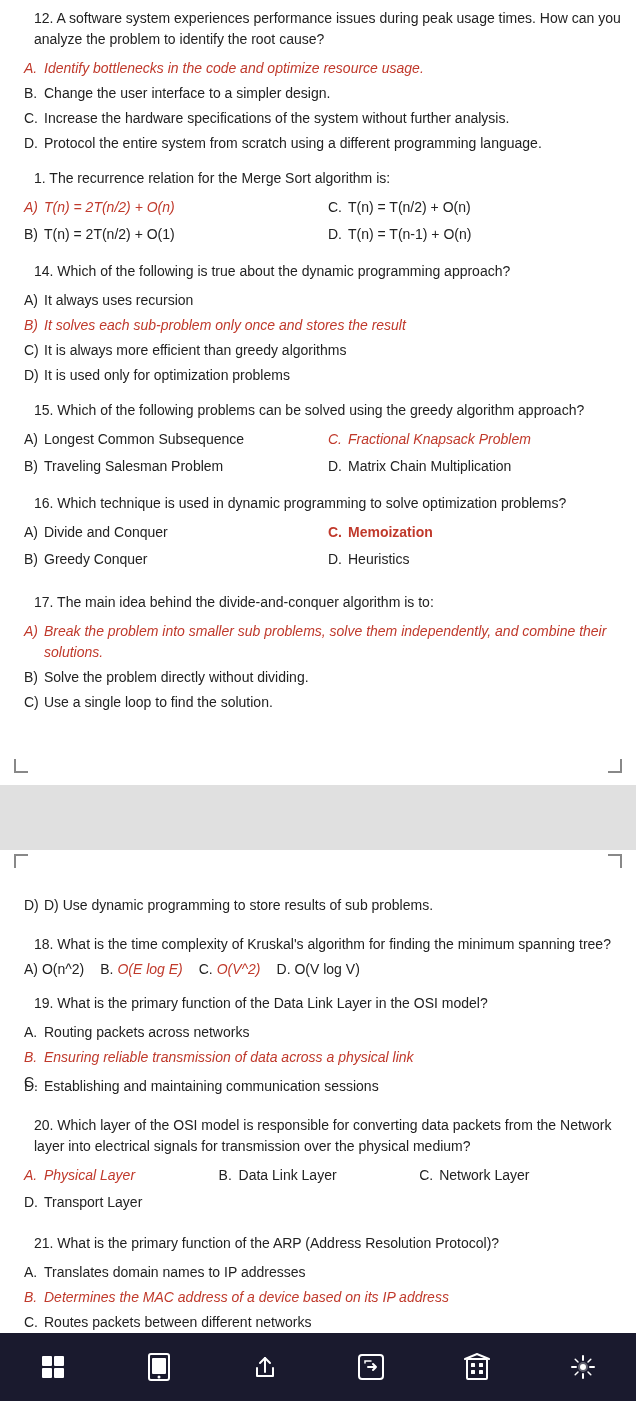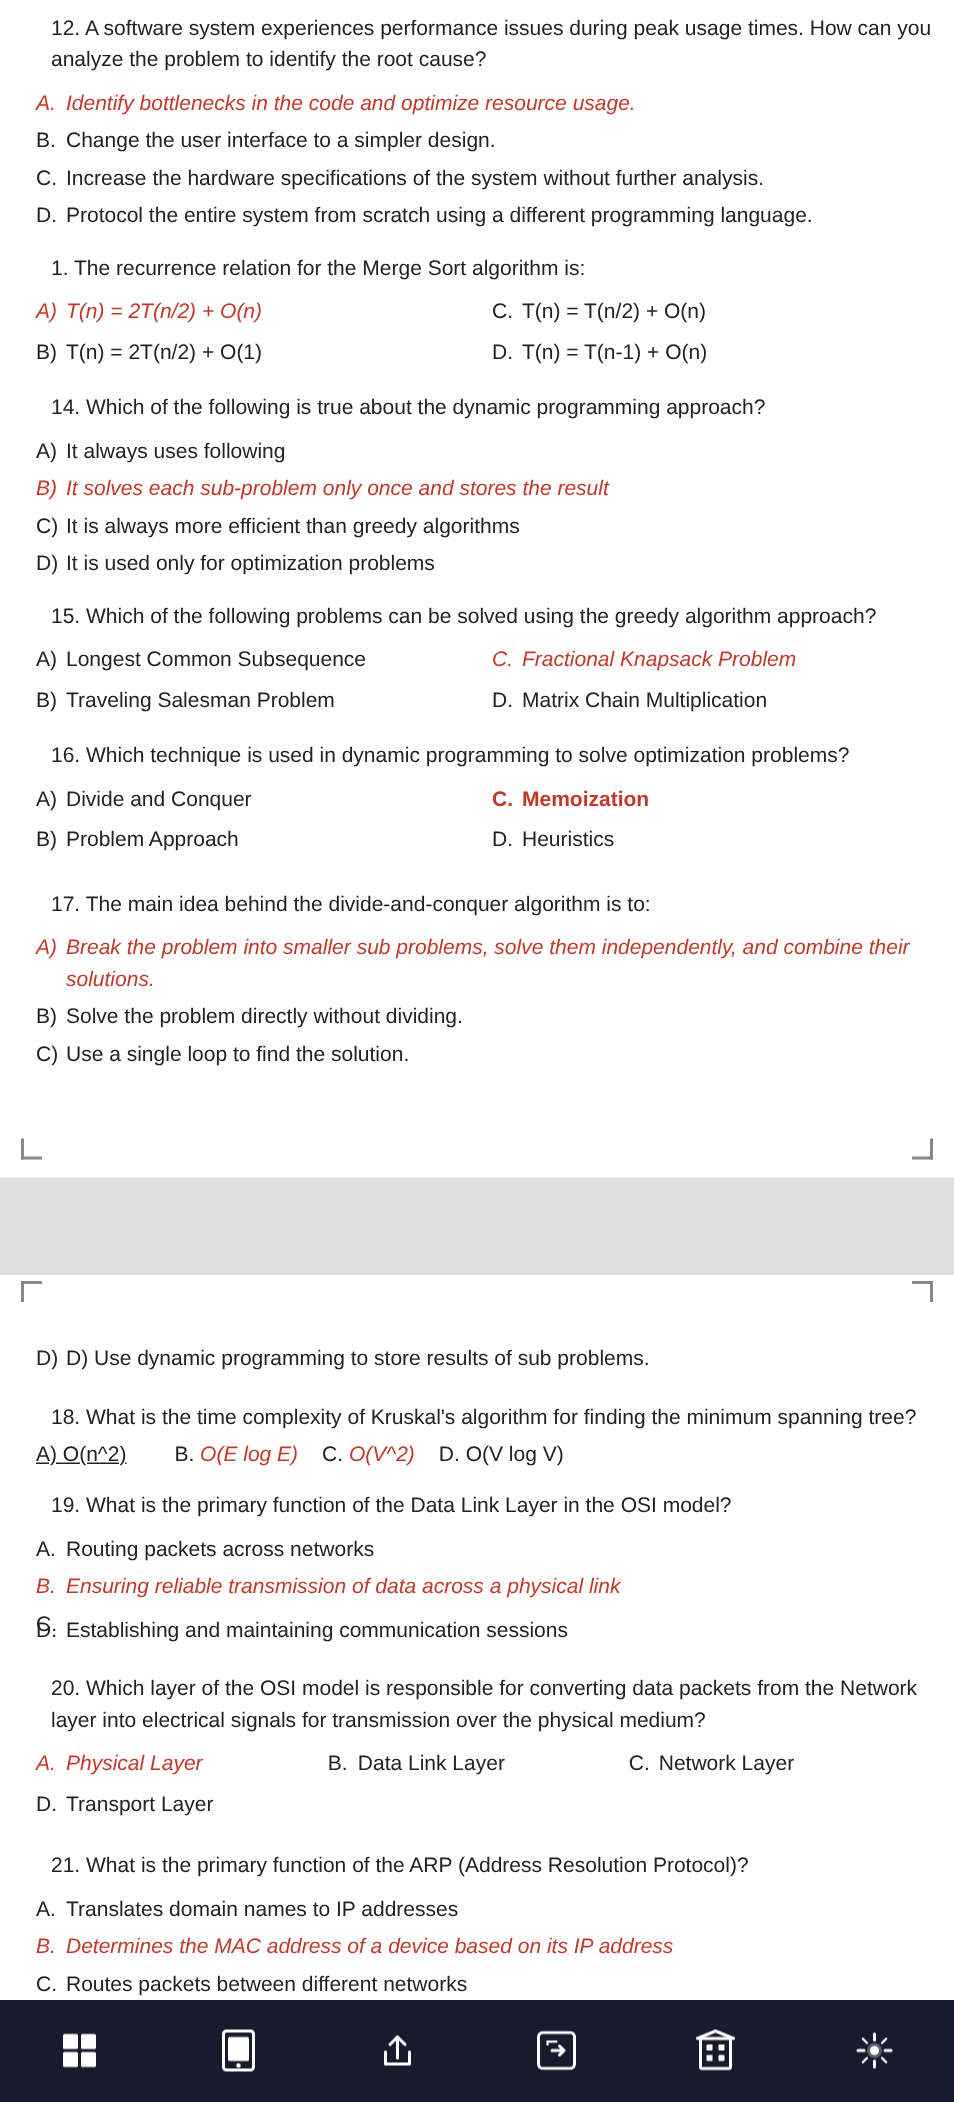--- a/index.html
+++ b/index.html
@@ -165,21 +165,21 @@
       </div>
     </div>
   </div>
 
   <div class="question-block">
     <div class="question-text">
       <span>14</span>. <span>Which of the following is true about the dynamic programming approach?</span>
     </div>
     <div class="option">
       <span class="opt-label">A)</span>
-      <span>It always uses following</span>
+      <span>It always uses recursion</span>
     </div>
     <div class="option correct">
       <span class="opt-label">B)</span>
       <span>It solves each sub-problem only once and stores the result</span>
     </div>
     <div class="option">
       <span class="opt-label">C)</span>
       <span>It is always more efficient than greedy algorithms</span>
     </div>
     <div class="option">
@@ -220,21 +220,21 @@
       <div class="option" style="flex:0 0 50%; margin-bottom:2px;">
         <span class="opt-label">A)</span>
         <span>Divide and Conquer</span>
       </div>
       <div class="option bold-correct" style="flex:0 0 50%; margin-bottom:2px;">
         <span class="opt-label">C.</span>
         <span>Memoization</span>
       </div>
       <div class="option" style="flex:0 0 50%; margin-bottom:2px;">
         <span class="opt-label">B)</span>
-        <span>Problem Approach</span>
+        <span>Greedy Conquer</span>
       </div>
       <div class="option" style="flex:0 0 50%; margin-bottom:2px;">
         <span class="opt-label">D.</span>
         <span>Heuristics</span>
       </div>
     </div>
   </div>
 
   <div class="question-block" style="margin-top:6px;">
     <div class="question-text">
@@ -272,21 +272,21 @@
       <span class="opt-label">D)</span>
       <span>D)  Use dynamic programming to store results of sub problems.</span>
     </div>
   </div>
 
   <div class="question-block" style="margin-top:4px;">
     <div class="question-text">
       <span>18</span>. <span>What is the time complexity of Kruskal's algorithm for finding the minimum spanning tree?</span>
     </div>
     <div style="display:flex; gap:8px; padding-left: 10px;">
-      <div style="margin-right:24px;text-decoration:underline;">
+      <div style="margin-right:8px;">
         <span>A)</span> <span>O(n^2)</span>
       </div>
       <div style="margin-right:8px;">
         <span>B.</span> <span class="correct">O(E log E)</span>
       </div>
       <div style="margin-right:8px;">
         <span>C.</span> <span class="correct">O(V^2)</span>
       </div>
       <div>
         <span>D.</span> <span>O(V log V)</span>

